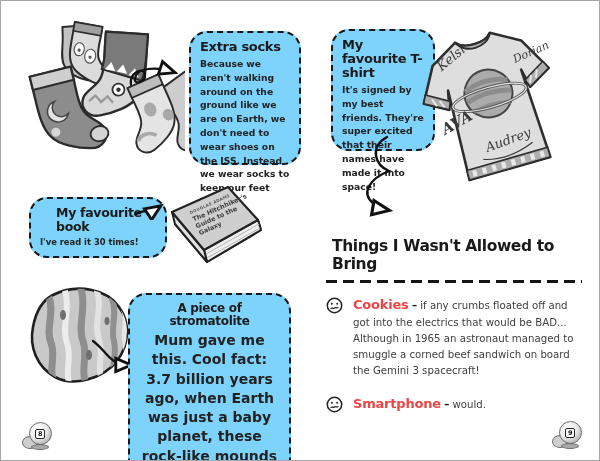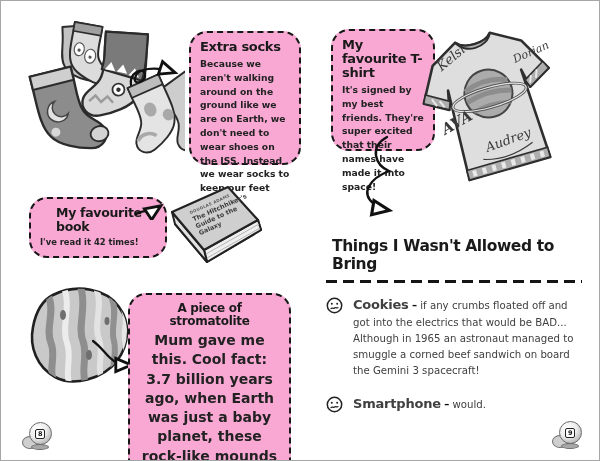--- a/index.html
+++ b/index.html
@@ -5,38 +5,38 @@
   html,body{margin:0;padding:0;background:#e9e9e9;}
   .spread{
     position:relative;width:600px;height:461px;background:#fff;
     border:1px solid #a6a6a6;box-sizing:border-box;overflow:hidden;
     font-family:"DejaVu Sans","Liberation Sans",sans-serif;color:#1a1a1a;
   }
   .abs{position:absolute;}
   
   .callout{
     position:absolute;border:2.6px dashed #171717;border-radius:18px;
-    background:#f9a8d4;padding:7px 9px;box-sizing:border-box;
+    background:#7dd3fc;padding:7px 9px;box-sizing:border-box;
   }
   .callout .c-title{margin:0 0 3px 0;font-size:13px;font-weight:bold;line-height:1.08;letter-spacing:-0.3px;}
   .callout .c-body{margin:0;font-size:9.2px;font-weight:bold;line-height:1.5;color:#222;}
   #callout-book .c-title{font-size:12.5px;margin-left:16px;}
   #callout-book .c-body{font-size:8.4px;}
   #callout-strom .c-title{font-size:12px;}
   #callout-strom .c-body{font-size:14px;line-height:1.38;}
   
   .not-allowed{position:absolute;left:325px;top:231px;width:264px;}
   .not-allowed h2{margin:6px;font-size:15.5px;font-weight:bold;letter-spacing:-0.4px;line-height:1.15;}
   .dash-rule{margin-top:5px;height:3.6px;width:256px;
     background:repeating-linear-gradient(90deg,#141414 0 11px,transparent 11px 17px);}
   .na-list{margin-top:12px;}
   .na-item{display:flex;gap:10px;margin-bottom:15px;}
   .na-icon{flex:0 0 17px;width:17px;height:17px;margin-top:2px;}
   .na-text{font-size:10.2px;line-height:1.55;color:#3e3e3e;width:228px;}
-  .na-label{font-size:13px;font-weight:bold;color:#404040;letter-spacing:-0.2px;}
+  .na-label{font-size:13px;font-weight:bold;color:#ef4444;letter-spacing:-0.2px;}
   .na-dash{font-weight:bold;color:#0f0f0f;}
   
   .badge{position:absolute;width:30px;height:28px;}
   .badge .ring{position:absolute;left:0;bottom:1px;width:16px;height:13px;border-radius:50%;
     background:#cfcfcf;border:1.5px solid #6d6d6d;box-sizing:border-box;}
   .badge .sphere{position:absolute;right:0;top:0;width:23px;height:23px;border-radius:50%;
     background:radial-gradient(circle at 36% 30%,#ffffff 0%,#ececec 45%,#bcbcbc 75%,#8f8f8f 100%);
     border:1.5px solid #6d6d6d;box-sizing:border-box;}
   .badge .base{position:absolute;right:3px;bottom:0;width:18px;height:6px;border-radius:50%;
     background:#a8a8a8;border:1.2px solid #6d6d6d;box-sizing:border-box;}
@@ -100,21 +100,21 @@
     <path d="M4,26 C2,14 16,7 18,15 C20,23 6,27 8,19 C10,9 28,7 46,13" fill="none" stroke="#111" stroke-width="2.2" stroke-linecap="round" marker-end="url(#ah1)"></path>
   </svg>
 
   <div class="callout" id="callout-socks" style="left:188px;top:30px;width:112px;height:134px;">
     <div class="c-title">Extra socks</div>
     <p class="c-body">Because we aren't walking around on the ground like we are on Earth, we don't need to wear shoes on the ISS. Instead we wear socks to keep our feet warm.</p>
   </div>
 
   <div class="callout" id="callout-book" style="left:28px;top:196px;width:138px;">
     <div class="c-title">My favourite book</div>
-    <p class="c-body">I've read it 42 times!</p>
+    <p class="c-body">I've read it 30 times!</p>
   </div>
 
   <svg class="abs" style="left:133px;top:197px" width="34" height="22" viewBox="0 0 34 22">
     <defs>
         <marker id="ah2" markerWidth="10" markerHeight="10" refX="7" refY="4" orient="auto">
       <path d="M1,1 L8,4 L1,7 Z" fill="#fff" stroke="#111" stroke-width="1.3"></path>
         </marker>
       </defs>
     <path d="M2,16 C10,11 16,15 25,9" fill="none" stroke="#111" stroke-width="2.2" stroke-linecap="round" marker-end="url(#ah2)"></path>
   </svg>

